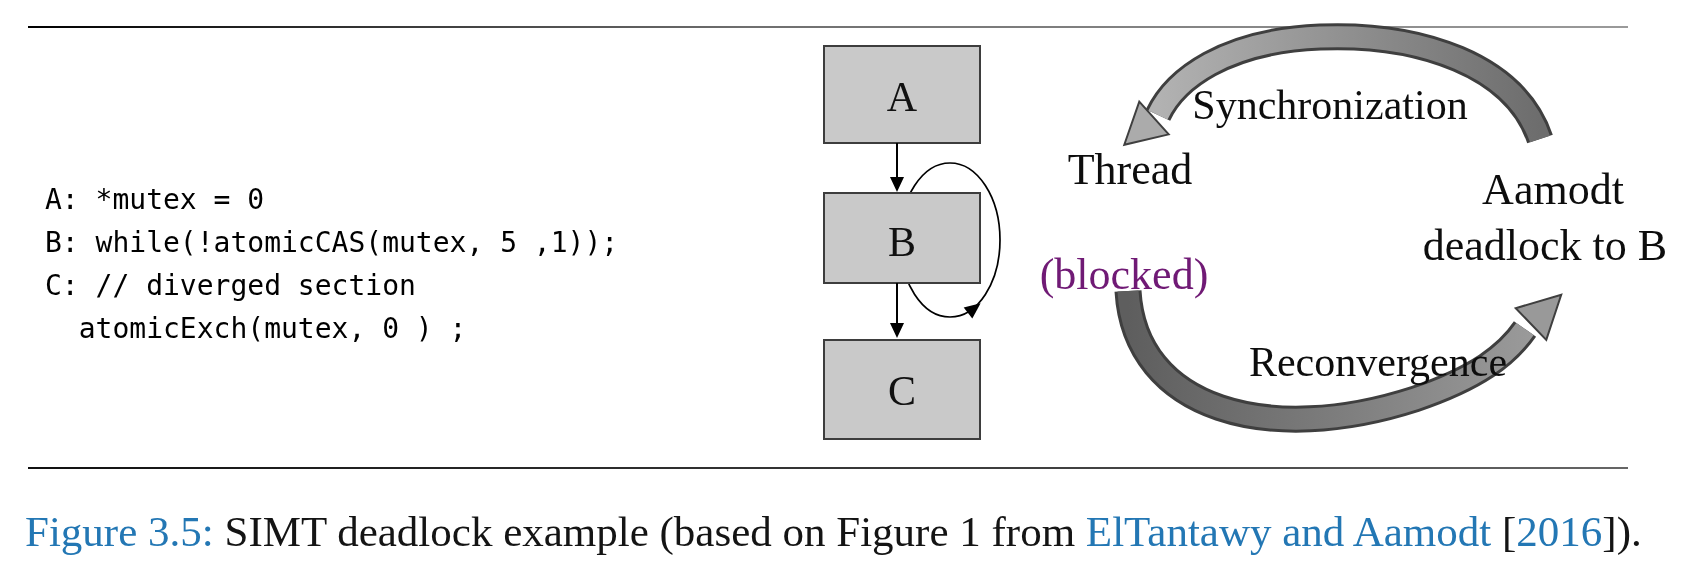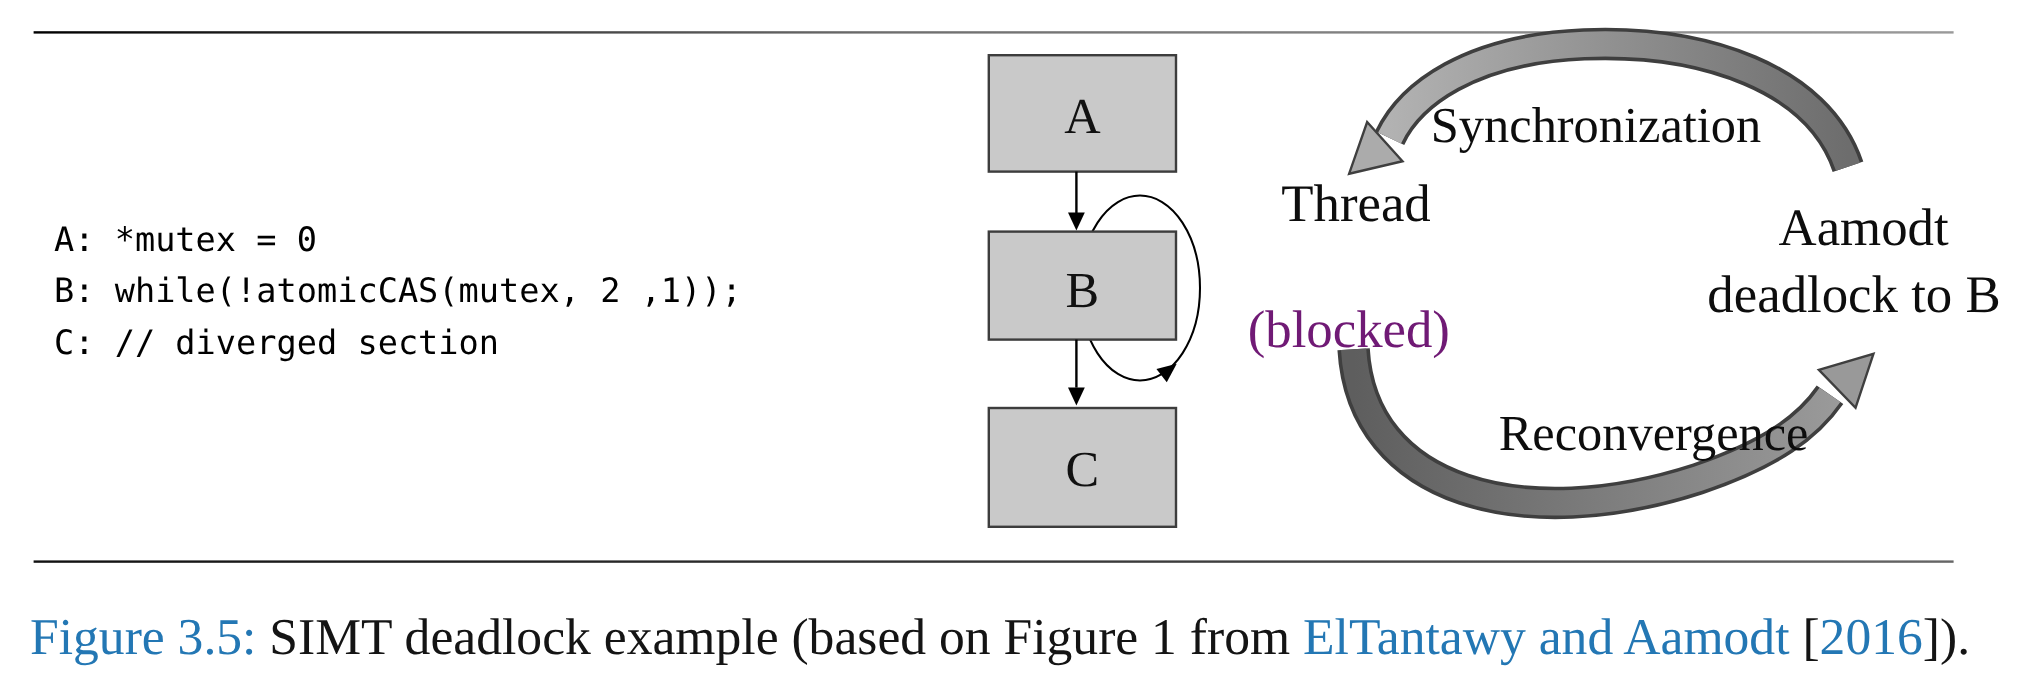--- a/index.html
+++ b/index.html
@@ -40,21 +40,21 @@
     position:absolute;left:25px;top:506px;width:1660px;
     font-size:43px;line-height:1.2;color:#141414;white-space:nowrap;
   }
   .caption .blue{color:#2377b4;}
 </style>
 </head>
 <body>
 
 <div class="rule top"></div>
 
-<pre class="code"><div>A: *mutex = 0</div><div>B: while(!atomicCAS(mutex, 2 ,1));</div><div>C: // diverged section</div></pre>
+<pre class="code"><div>A: *mutex = 0</div><div>B: while(!atomicCAS(mutex, 5 ,1));</div><div>C: // diverged section</div><div>  atomicExch(mutex, 0 ) ;</div></pre>
 
 <svg class="flow" width="260" height="445" viewBox="0 0 260 445">
 
   <ellipse cx="170" cy="220" rx="50" ry="77" fill="none" stroke="#000" stroke-width="1.7"></ellipse>
 
   <rect x="44" y="26" width="156" height="97" fill="#c9c9c9" stroke="#3d3d3d" stroke-width="2"></rect>
   <rect x="44" y="173" width="156" height="90" fill="#c9c9c9" stroke="#3d3d3d" stroke-width="2"></rect>
   <rect x="44" y="320" width="156" height="99" fill="#c9c9c9" stroke="#3d3d3d" stroke-width="2"></rect>
 
   <line x1="117" y1="123" x2="117" y2="158" stroke="#000" stroke-width="2"></line>

